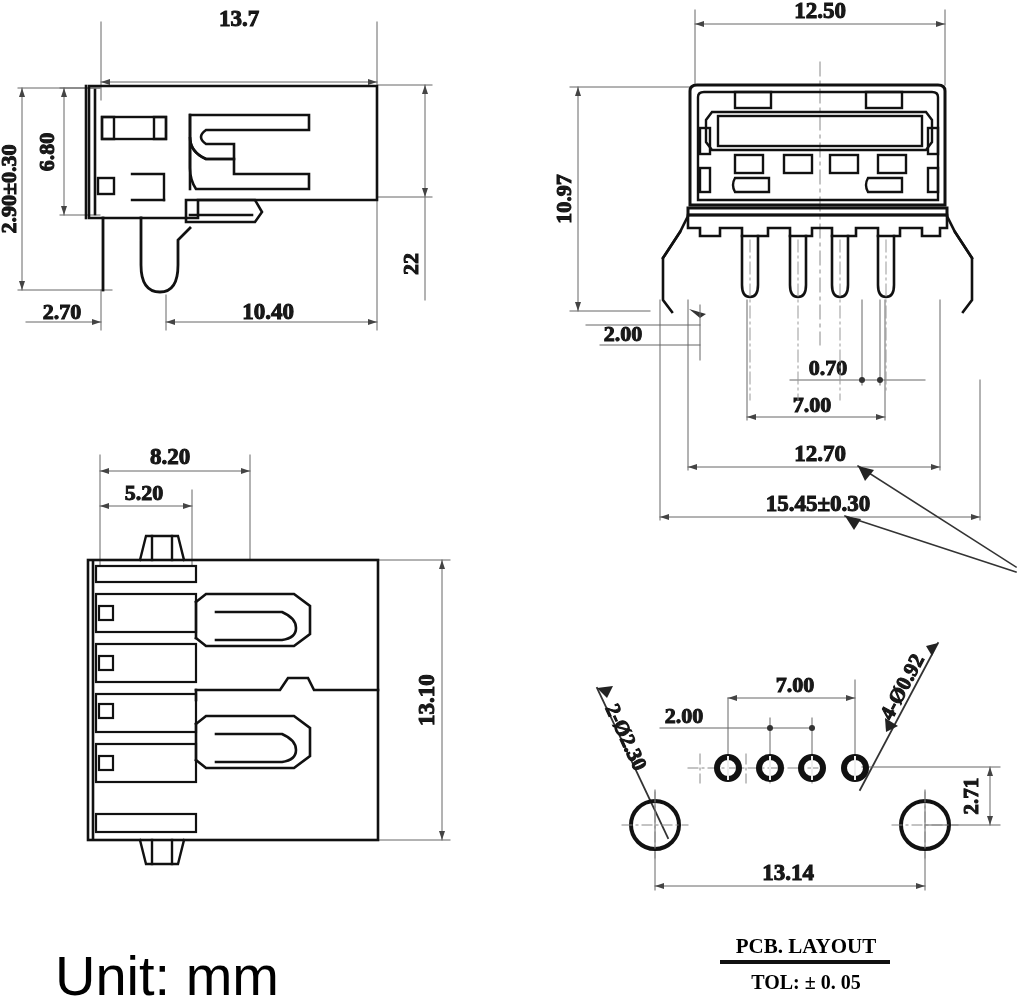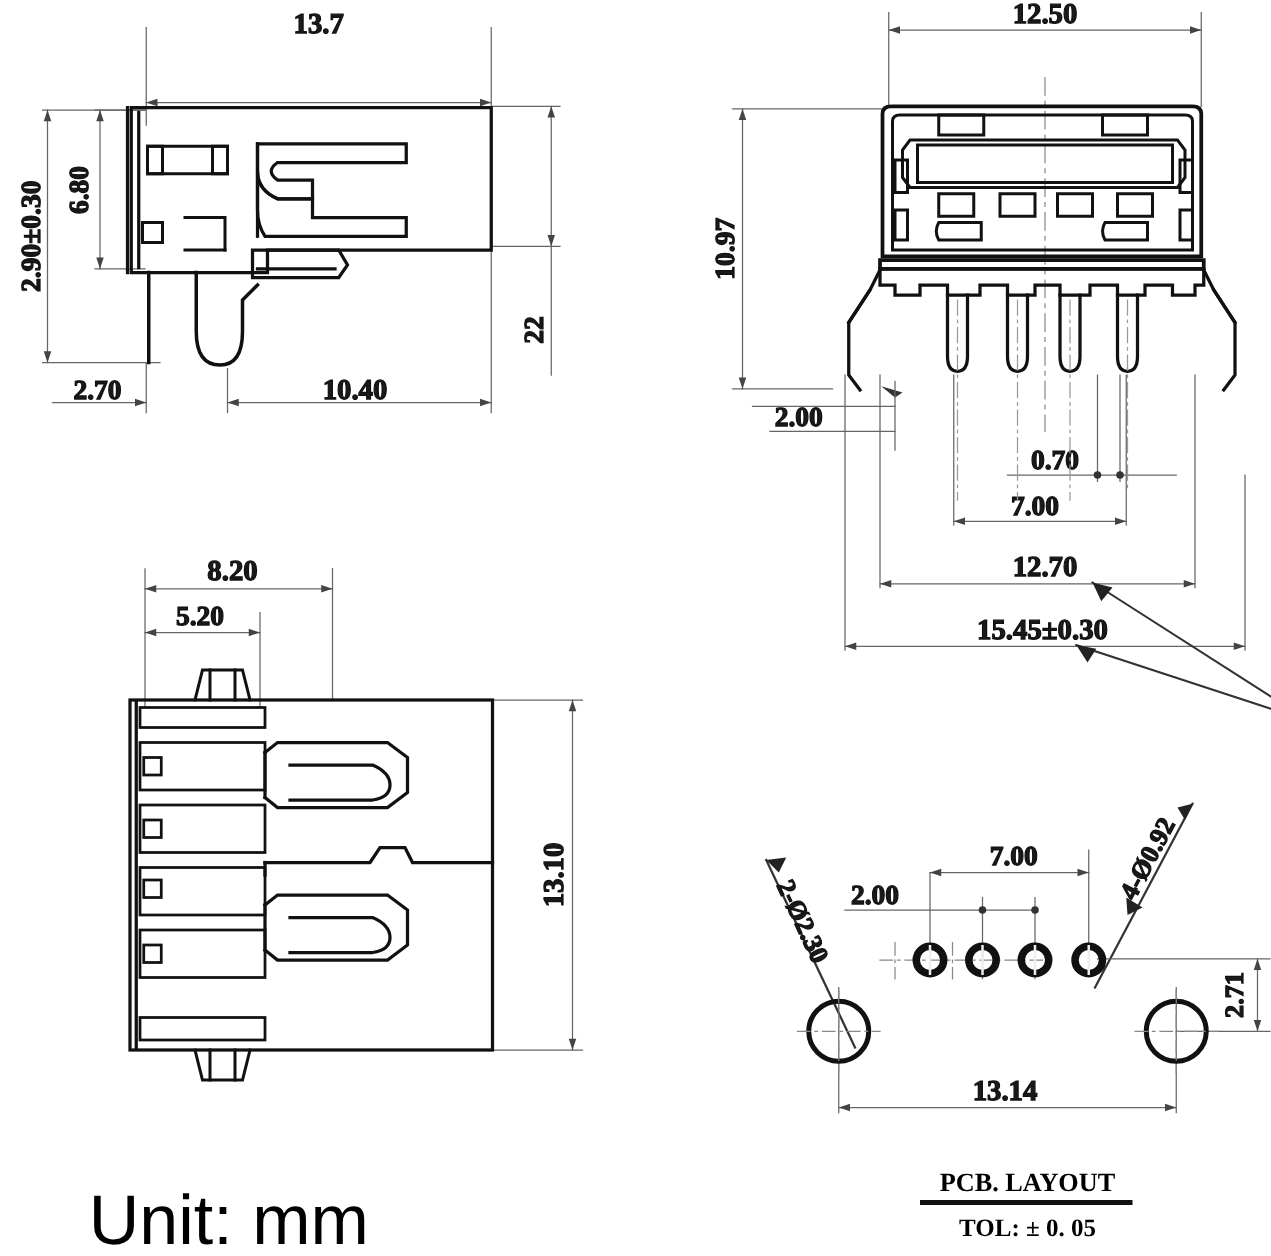--- a/index.html
+++ b/index.html
@@ -1,18 +1,18 @@
 <!DOCTYPE html>
 <html><head>
 <meta charset="utf-8">
 <style>
   html,body{margin:0;padding:0;background:#ffffff;}
   body{width:1017px;height:1005px;position:relative;overflow:hidden;
        font-family:"Liberation Serif",serif;color:#111;}
-  #sheet{position:absolute;left:16px;top:0;width:900px;height:1005px;}
+  #sheet{position:absolute;left:0;top:0;width:900px;height:1005px;}
   svg{display:block;}
   .dimtxt{font-family:"Liberation Serif",serif;font-weight:700;fill:#1a1a1a;}
   .unittxt{font-family:"Liberation Sans",sans-serif;fill:#000;}
   .lbl{font-family:"Liberation Serif",serif;font-weight:700;fill:#000;}
 </style>
 </head>
 <body>
 
 <div id="sheet">
 <svg width="1017" height="1005" viewBox="0 0 1017 1005" xmlns="http://www.w3.org/2000/svg">

